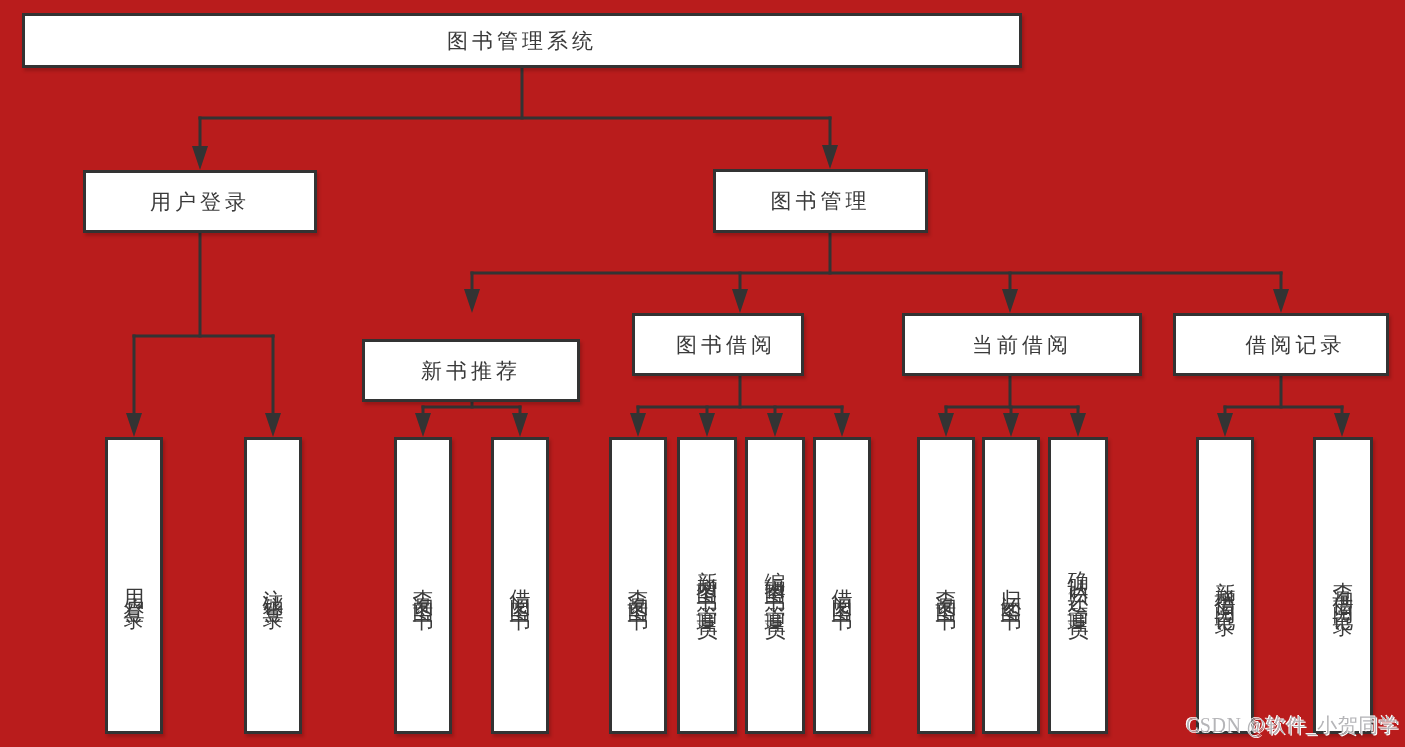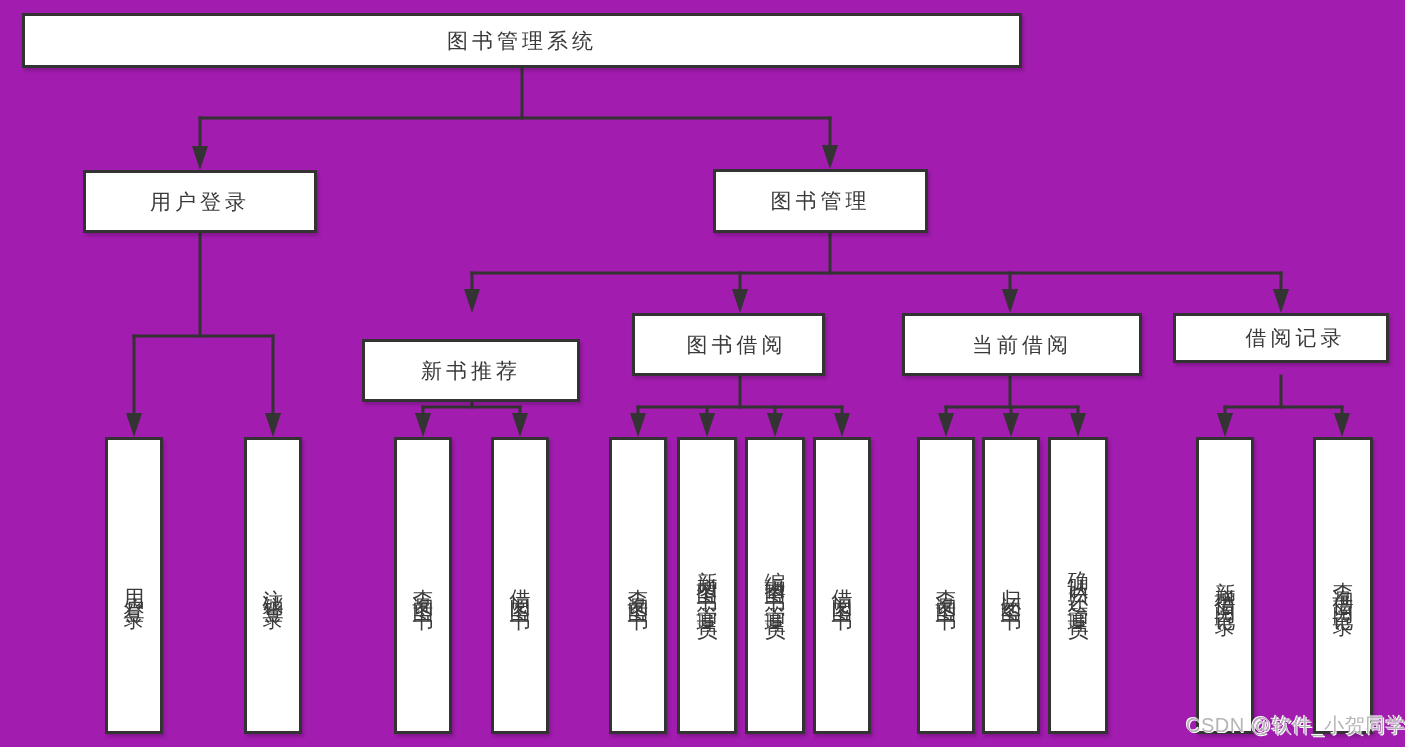--- a/index.html
+++ b/index.html
@@ -4,22 +4,22 @@
 <style>
   html, body {
     margin: 0;
     padding: 0;
     background: #ffffff;
   }
   .canvas {
     position: relative;
     width: 1405px;
     height: 747px;
-    background: #a21caf;
-    font-family: Liberation Sans, sans-serif;
+    background: #b91c1c;
+    font-family: Liberation Serif, serif;
     overflow: hidden;
   }
   #connectors {
     position: absolute;
     left: 0;
     top: 0;
     width: 1405px;
     height: 747px;
   }
   .node {
@@ -43,23 +43,23 @@
     text-orientation: mixed;
     font-size: 21px;
     letter-spacing: 7px;
     white-space: nowrap;
   }
   
   .n-root   { left: 22px;   top: 13px;  width: 1000px; height: 55px; }
   .n-ulogin { left: 83px;   top: 170px; width: 234px;  height: 63px; }
   .n-bmgmt  { left: 713px;  top: 169px; width: 215px;  height: 64px; }
   .n-newb   { left: 362px;  top: 313px; width: 218px;  height: 63px; margin-top: 26px; }
-  .n-bborr  { left: 632px;  top: 313px; width: 193px;  height: 63px; padding-left: 16px; }
+  .n-bborr  { left: 632px;  top: 313px; width: 172px;  height: 63px; padding-left: 16px; }
   .n-cborr  { left: 902px;  top: 313px; width: 240px;  height: 63px; }
-  .n-brec   { left: 1173px; top: 313px; width: 216px;  height: 50px; padding-left: 29px; }
+  .n-brec   { left: 1173px; top: 313px; width: 216px;  height: 63px; padding-left: 29px; }
   .leaf     { top: 437px; height: 297px; width: 58px; }
   .l-login    { left: 105px; }
   .l-logout   { left: 244px; }
   .l-nbquery  { left: 394px; }
   .l-nbborrow { left: 491px; }
   .l-bbquery  { left: 609px; }
   .l-bbadd    { left: 677px; width: 60px; }
   .l-bbedit   { left: 745px; width: 60px; }
   .l-bbborrow { left: 813px; }
   .l-cbquery  { left: 917px; }

